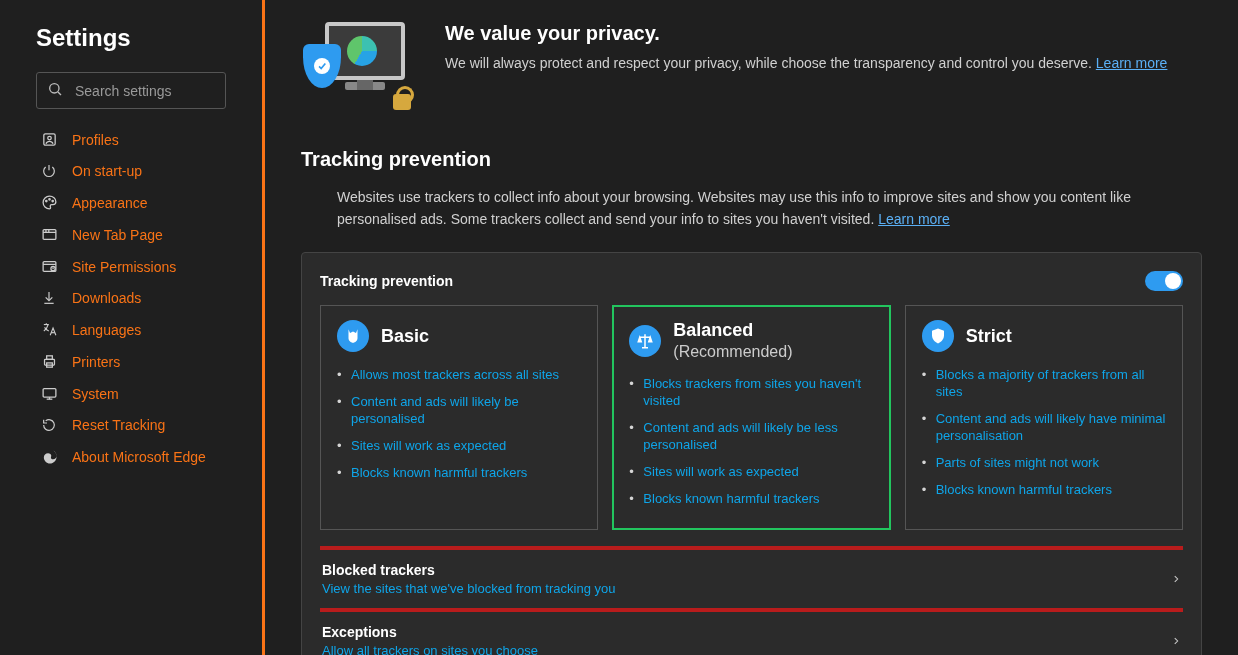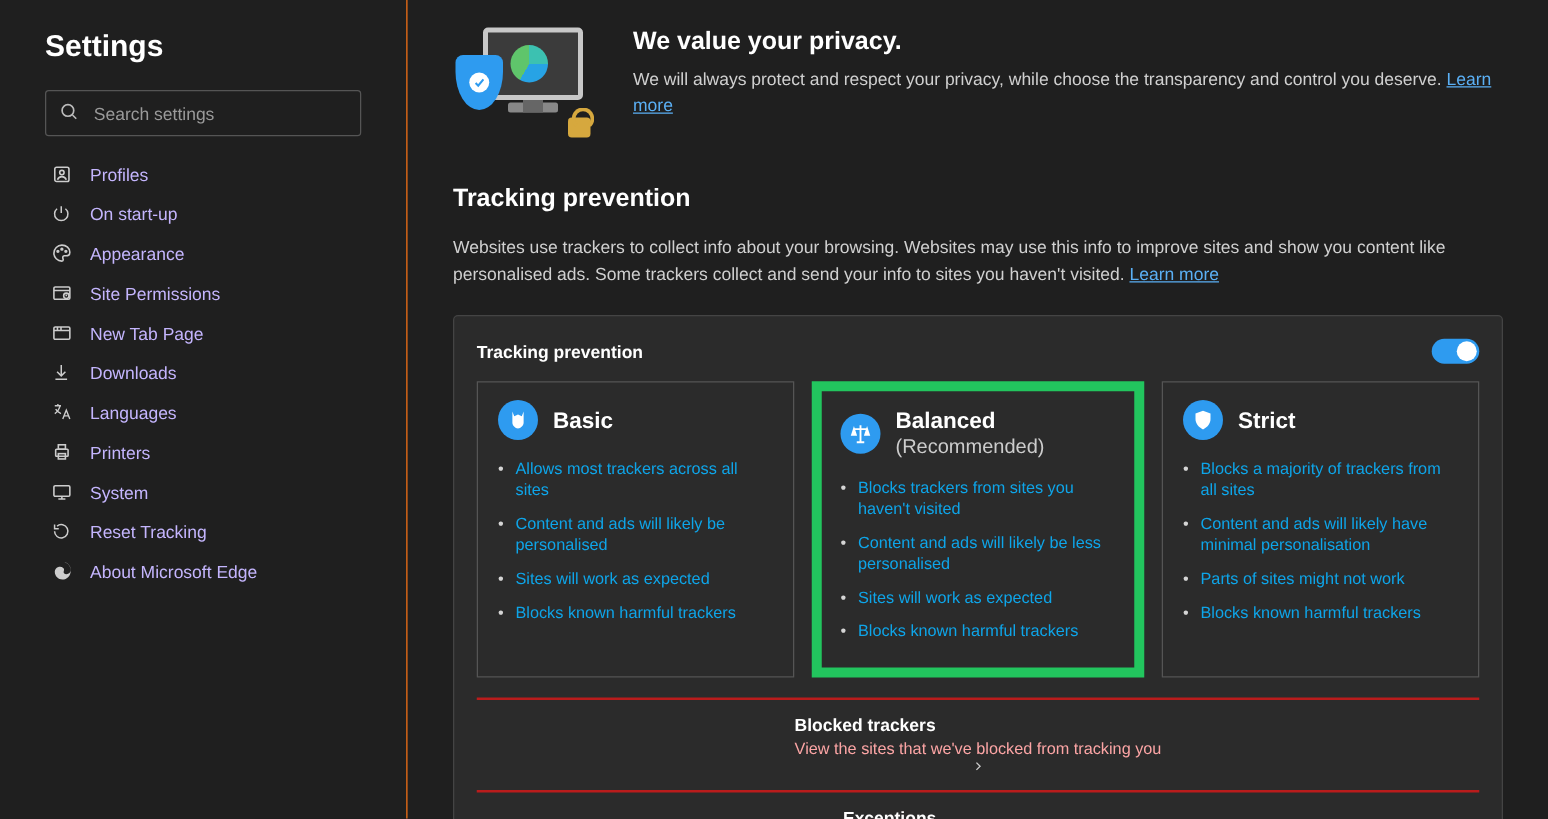--- a/index.html
+++ b/index.html
@@ -7,23 +7,23 @@
     background: #1f1f1f;
     color: #ffffff;
     font-family: -apple-system, BlinkMacSystemFont, "Segoe UI", sans-serif;
     font-size: 14px;
     width: 1238px;
     height: 655px;
     overflow: hidden;
     display: flex;
   }
   .sidebar {
-    width: 326px;
+    width: 265px;
     height: 100%;
-    border-right: 1px solid #f97316;
+    border-right: 3px solid #f97316;
     padding: 24px 0 0 0;
     display: flex;
     flex-direction: column;
   }
   .page-title {
     font-size: 24px;
     font-weight: 600;
     padding: 0 36px 20px 36px;
   }
   .search-wrap {
@@ -50,21 +50,21 @@
   .nav { list-style: none; padding: 0 28px 0 28px;}
   .nav-item {
     display: flex;
     align-items: center;
     gap: 14px;
     padding: 7px 12px;
     border-radius: 3px;
     cursor: pointer;
     font-size: 14px;
     position: relative;
-    color: #c4b5fd;
+    color: #f97316;
     margin: 1px 0;
   }
   .nav-item .nav-icon { width: 18px; display:flex; justify-content:center;}
   .nav-item.active {
     background: #3a3a3a;
   }
   .nav-item.active::before {
     content:"";
     position:absolute;
     left:0; top:6px; bottom:6px;
@@ -76,21 +76,21 @@
     flex: 1;
     padding: 22px 36px 0 36px;
     overflow: auto;
   }
   .hero { display:flex; gap:24px; align-items:flex-start; margin-bottom: 36px;}
   .hero-illustration { width: 120px; height: 90px; position: relative; flex-shrink:0;}
   .hero-text h2 { font-size: 20px; font-weight: 600; margin-bottom: 8px;}
   .hero-text p { color: #d0d0d0; font-size: 14px; line-height: 1.5;}
   .link { color: #5bb0f5; text-decoration: underline; cursor:pointer;}
   h3.section-title { font-size: 20px; font-weight: 600; margin-bottom: 16px;}
-  .section-desc { color: #d0d0d0; font-size: 14px; line-height: 1.55; margin-bottom: 22px;}
+  .section-desc { color: #d0d0d0; font-size: 14px; line-height: 1.55; margin-bottom: 22px; margin-left: 36px;}
   .panel {
     background: #2b2b2b;
     border: 1px solid #444;
     border-radius: 4px;
     padding: 18px 18px 4px 18px;
   }
   .panel-header {
     display:flex; justify-content:space-between; align-items:center;
     font-size:14px; font-weight:600;
     margin-bottom: 14px;
@@ -108,21 +108,21 @@
   }
   .toggle.on .knob { right:2px;}
   .cards { display:flex; gap: 14px; margin-bottom: 16px;}
   .card {
     flex:1;
     border:1px solid #555;
     border-radius: 0;
     padding: 14px 16px 16px 16px;
     cursor: pointer;
   }
-  .card.selected { border:8px solid #22c55e; padding:13px 15px 15px 15px;}
+  .card.selected { border:2px solid #22c55e; padding:13px 15px 15px 15px;}
   .card-head { display:flex; gap:12px; align-items:center; margin-bottom:10px;}
   .card-icon {
     width:32px; height:32px; border-radius:50%;
     background:#2e9bf0; display:flex; align-items:center; justify-content:center;
     flex-shrink:0;
   }
   .card-title { font-size: 18px; font-weight:600;}
   .card-sub { font-size: 16px; color:#ccc; margin-top:2px;}
   .card ul { list-style:none;}
   .card ul li {
@@ -130,28 +130,27 @@
     padding: 5px 0 5px 14px;
     position:relative;
     line-height:1.3;
   }
   .card ul li::before {
     content:"•"; position:absolute; left:0; color:#d5d5d5;
   }
   .row {
     padding: 12px 2px;
     display:flex; justify-content:space-between; align-items:center;
-    border-top: 2px solid #b91c1c;
+    border-top: 4px solid #b91c1c;
     cursor:pointer;
     min-height: 54px;
-    flex-direction: column;
   }
   .row:first-of-type { border-top:none;}
   .row-l .row-title { font-size:14px; font-weight:600;}
-  .row-l .row-sub { font-size:13px; color:#fca5a5; margin-top:3px;}
+  .row-l .row-sub { font-size:13px; color:#0ea5e9; margin-top:3px;}
   .chev svg{display:block;}
   
   .monitor {
     position:absolute; left:24px; top:0; width:80px; height:58px;
     background:#3b3b3b; border:4px solid #c8c8c8; border-radius:4px;
   }
   .monitor::after{
     content:""; position:absolute; bottom:-14px; left:50%; transform:translateX(-50%);
     width:40px; height:8px; background:#888; border-radius:2px;
   }
@@ -220,36 +219,36 @@
             <circle cx="16.5" cy="10" r="1"></circle>
           </svg>
         </span>
       <span>Appearance</span>
     </li>
     <li class="nav-item">
       <span class="nav-icon">
           <svg width="17" height="17" viewBox="0 0 24 24" fill="none" stroke="#ccc" stroke-width="1.8">
             <rect x="3" y="5" width="18" height="14" rx="1.5"></rect>
             <line x1="3" y1="9" x2="21" y2="9"></line>
+            <line x1="7" y1="5" x2="7" y2="9"></line>
+            <line x1="11" y1="5" x2="11" y2="9"></line>
+          </svg>
+        </span>
+      <span>New Tab Page</span>
+    </li>
+    <li class="nav-item">
+      <span class="nav-icon">
+          <svg width="17" height="17" viewBox="0 0 24 24" fill="none" stroke="#ccc" stroke-width="1.8">
+            <rect x="3" y="5" width="18" height="14" rx="1.5"></rect>
+            <line x1="3" y1="9" x2="21" y2="9"></line>
             <circle cx="17" cy="15" r="3"></circle>
             <line x1="17" y1="13.5" x2="17" y2="15.5"></line>
           </svg>
         </span>
       <span>Site Permissions</span>
-    </li>
-    <li class="nav-item">
-      <span class="nav-icon">
-          <svg width="17" height="17" viewBox="0 0 24 24" fill="none" stroke="#ccc" stroke-width="1.8">
-            <rect x="3" y="5" width="18" height="14" rx="1.5"></rect>
-            <line x1="3" y1="9" x2="21" y2="9"></line>
-            <line x1="7" y1="5" x2="7" y2="9"></line>
-            <line x1="11" y1="5" x2="11" y2="9"></line>
-          </svg>
-        </span>
-      <span>New Tab Page</span>
     </li>
     <li class="nav-item">
       <span class="nav-icon">
           <svg width="16" height="16" viewBox="0 0 24 24" fill="none" stroke="#ccc" stroke-width="1.8">
             <path d="M12 3v12"></path>
             <path d="M7 11l5 5 5-5"></path>
             <path d="M5 20h14"></path>
           </svg>
         </span>
       <span>Downloads</span>

